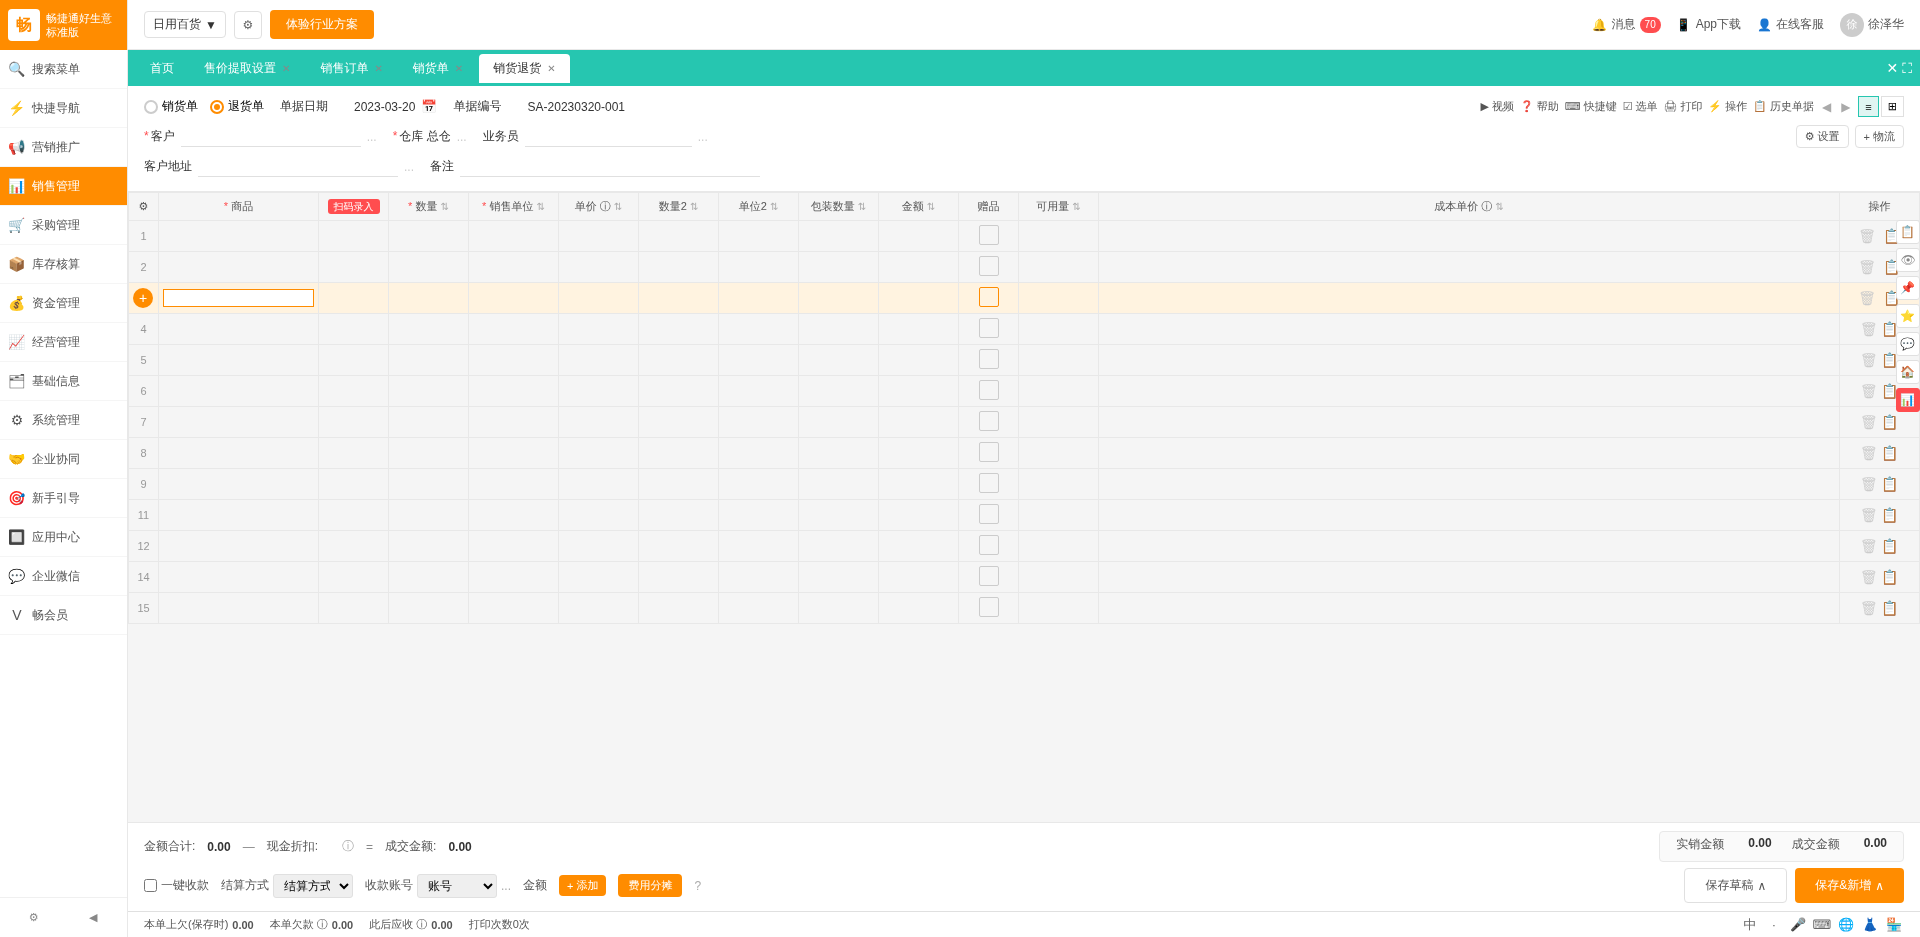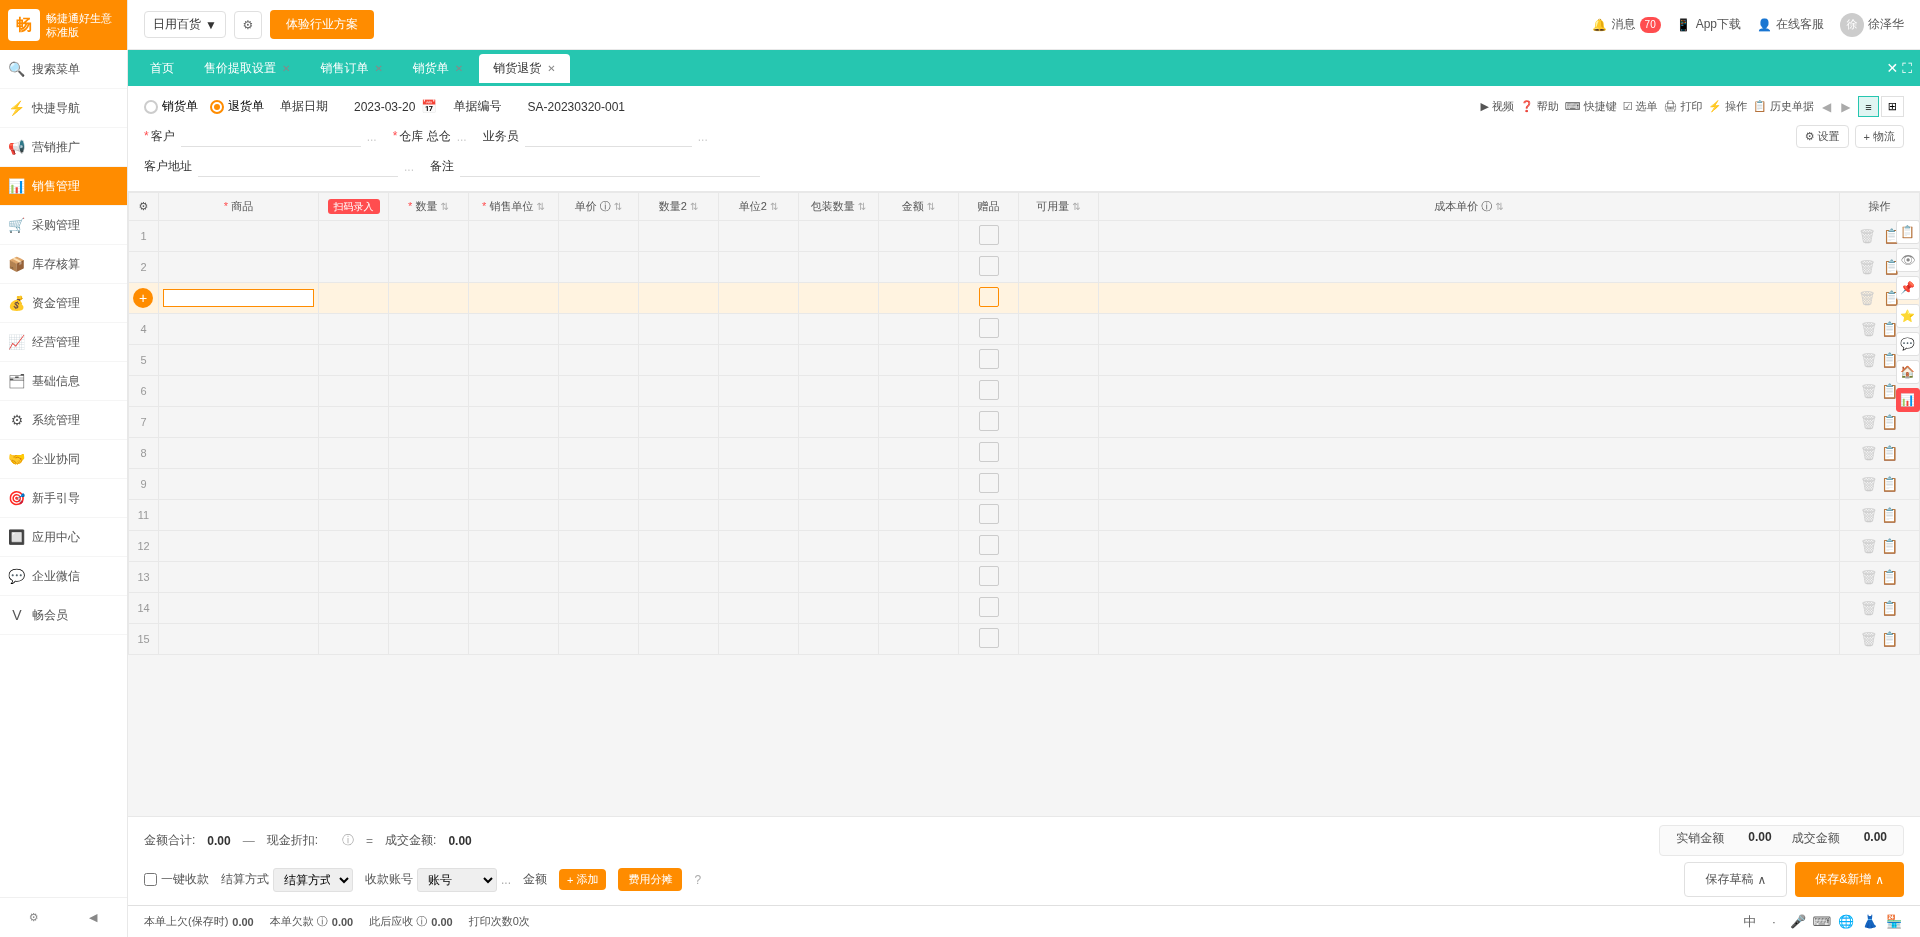--- a/index.html
+++ b/index.html
@@ -86,21 +86,21 @@
     .equals-icon { color: #888; }
     .payment-row { display: flex; align-items: center; gap: 12px; }
     .payment-item { display: flex; align-items: center; gap: 4px; }
     .payment-label { color: #555; font-size: 12px; }
     .payment-input { border: 1px solid #e0e0e0; padding: 3px 6px; font-size: 12px; width: 80px; border-radius: 3px; }
     .checkbox-label { display: flex; align-items: center; gap: 4px; cursor: pointer; font-size: 12px; color: #555; }
     .fee-btn { background: #ff8c00; color: #fff; padding: 4px 10px; border-radius: 4px; font-size: 11px; cursor: pointer; border: none; }
     .add-btn { background: #ff8c00; color: #fff; padding: 3px 8px; border-radius: 4px; font-size: 11px; cursor: pointer; border: none; display: flex; align-items: center; gap: 3px; }
 
     
-    .statusbar { height: 32px; background: #fff; border-top: 1px solid #e0e0e0; display: flex; align-items: center; padding: 0 16px; gap: 16px; font-size: 11px; color: #555; }
+    .statusbar { height: 26px; background: #fff; border-top: 1px solid #e0e0e0; display: flex; align-items: center; padding: 0 16px; gap: 16px; font-size: 11px; color: #555; }
     .statusbar-item { display: flex; align-items: center; gap: 4px; }
     .summary-row { display: flex; justify-content: space-between; gap: 24px; font-size: 12px; margin-bottom: 4px; }
     .summary-label { color: #555; }
     .summary-value { color: #333; font-weight: bold; }
 
     
     .save-actions { display: flex; gap: 8px; }
     .save-draft-btn { padding: 8px 20px; border: 1px solid #e0e0e0; border-radius: 4px; font-size: 12px; cursor: pointer; background: #fff; color: #555; display: flex; align-items: center; gap: 4px; }
     .save-new-btn { padding: 8px 20px; background: #ff8c00; color: #fff; border: none; border-radius: 4px; font-size: 12px; cursor: pointer; display: flex; align-items: center; gap: 4px; }
 
@@ -606,36 +606,20 @@
               <td></td>
               <td></td>
               <td></td>
               <td></td>
               <td><span class="checkbox-cell"></span></td>
               <td></td>
               <td></td>
               <td><span class="delete-btn">🗑</span><span class="delete-btn">📋</span></td>
             </tr>
           <tr>
-              <td><span class="row-num">13</span></td>
-              <td></td>
-              <td></td>
-              <td></td>
-              <td></td>
-              <td></td>
-              <td></td>
-              <td></td>
-              <td></td>
-              <td></td>
-              <td><span class="checkbox-cell"></span></td>
-              <td></td>
-              <td></td>
-              <td><span class="delete-btn">🗑</span><span class="delete-btn">📋</span></td>
-            </tr>
-          <tr>
               <td><span class="row-num">14</span></td>
               <td></td>
               <td></td>
               <td></td>
               <td></td>
               <td></td>
               <td></td>
               <td></td>
               <td></td>
               <td></td>

